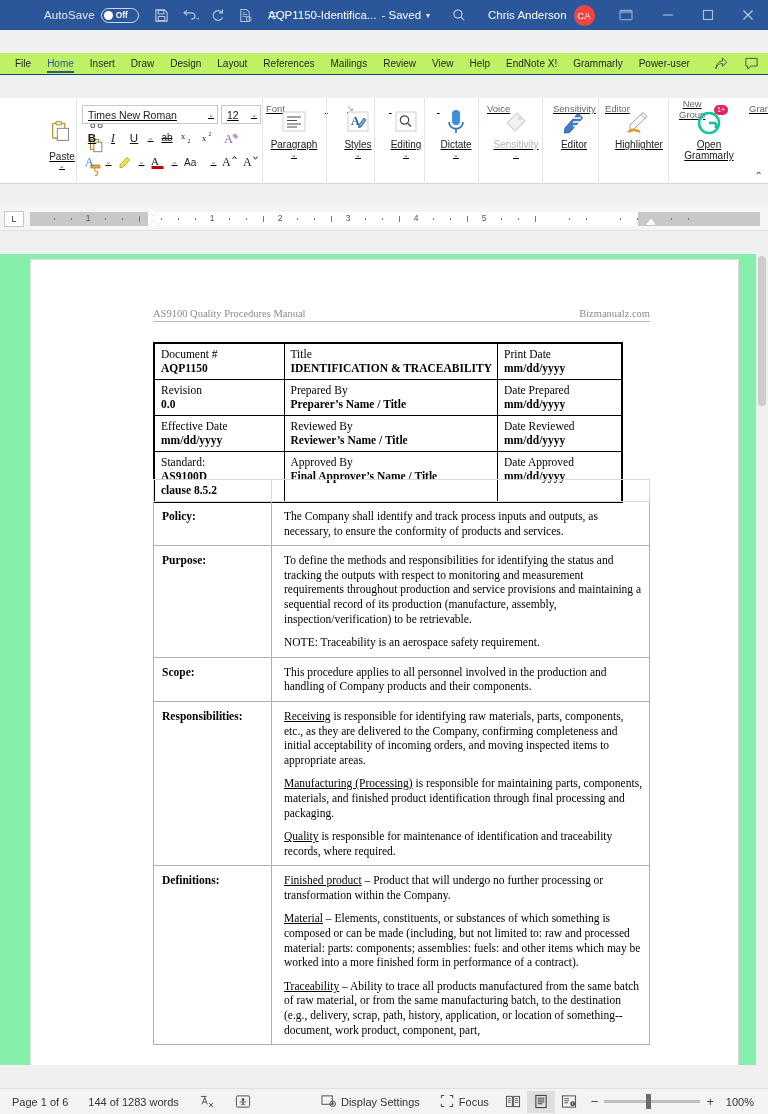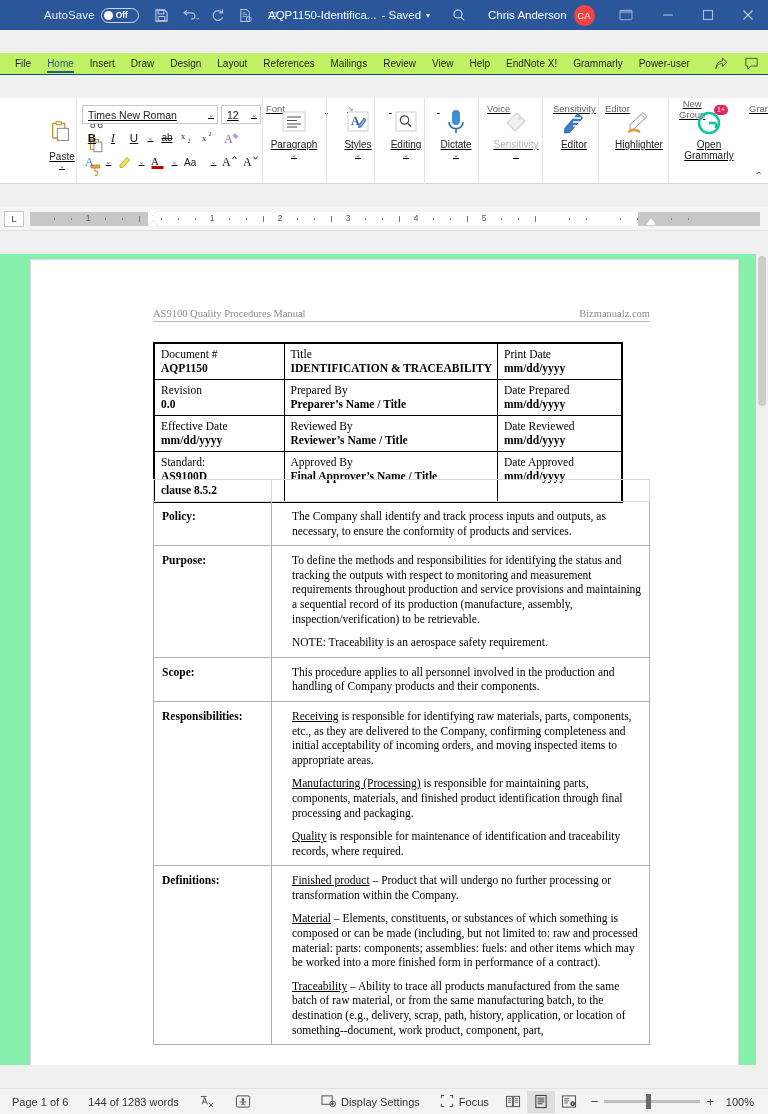--- a/index.html
+++ b/index.html
@@ -152,21 +152,21 @@
   .tbl-head td { border: 1px solid #000; padding: 3px 5px 4px 6px; vertical-align: top; font-size: 11.5px;
                  line-height: 14px; }
   .tbl-head .lbl { font-weight: normal; }
   .tbl-head .val { font-weight: bold; }
 
   .tbl-body { top: 219px; }
   .tbl-body td { border: 1px solid #b0b0b0; padding: 7px 6px 7px 8px; vertical-align: top;
                  font-size: 11.5px; line-height: 14.6px; }
   .tbl-body td.section-label { font-weight: bold; width: 118px; }
   .tbl-body td.spacer { height: 22px; border: 1px solid #d8d8d8; }
-  .tbl-body p { margin: 0 0 9px 12px; }
+  .tbl-body p { margin: 0 0 9px 4px; }
   .tbl-body p:last-child { margin-bottom: 0; }
   .u { text-decoration: underline; }
 
   .vscroll { position: absolute; right: 0; top: 0; bottom: 0; width: 12px; background: #f0f0f0; }
   .vscroll .thumb { position: absolute; left: 2px; width: 8px; top: 2px; height: 150px; background: #cdcdcd; border-radius: 4px; }
 
   
   .statusbar {
     height: 26px; flex: 0 0 26px; background: #f3f3f3; border-top: 1px solid #e0e0e0;
     display: flex; align-items: center; font-size: 11px; color: #333; position: relative;

